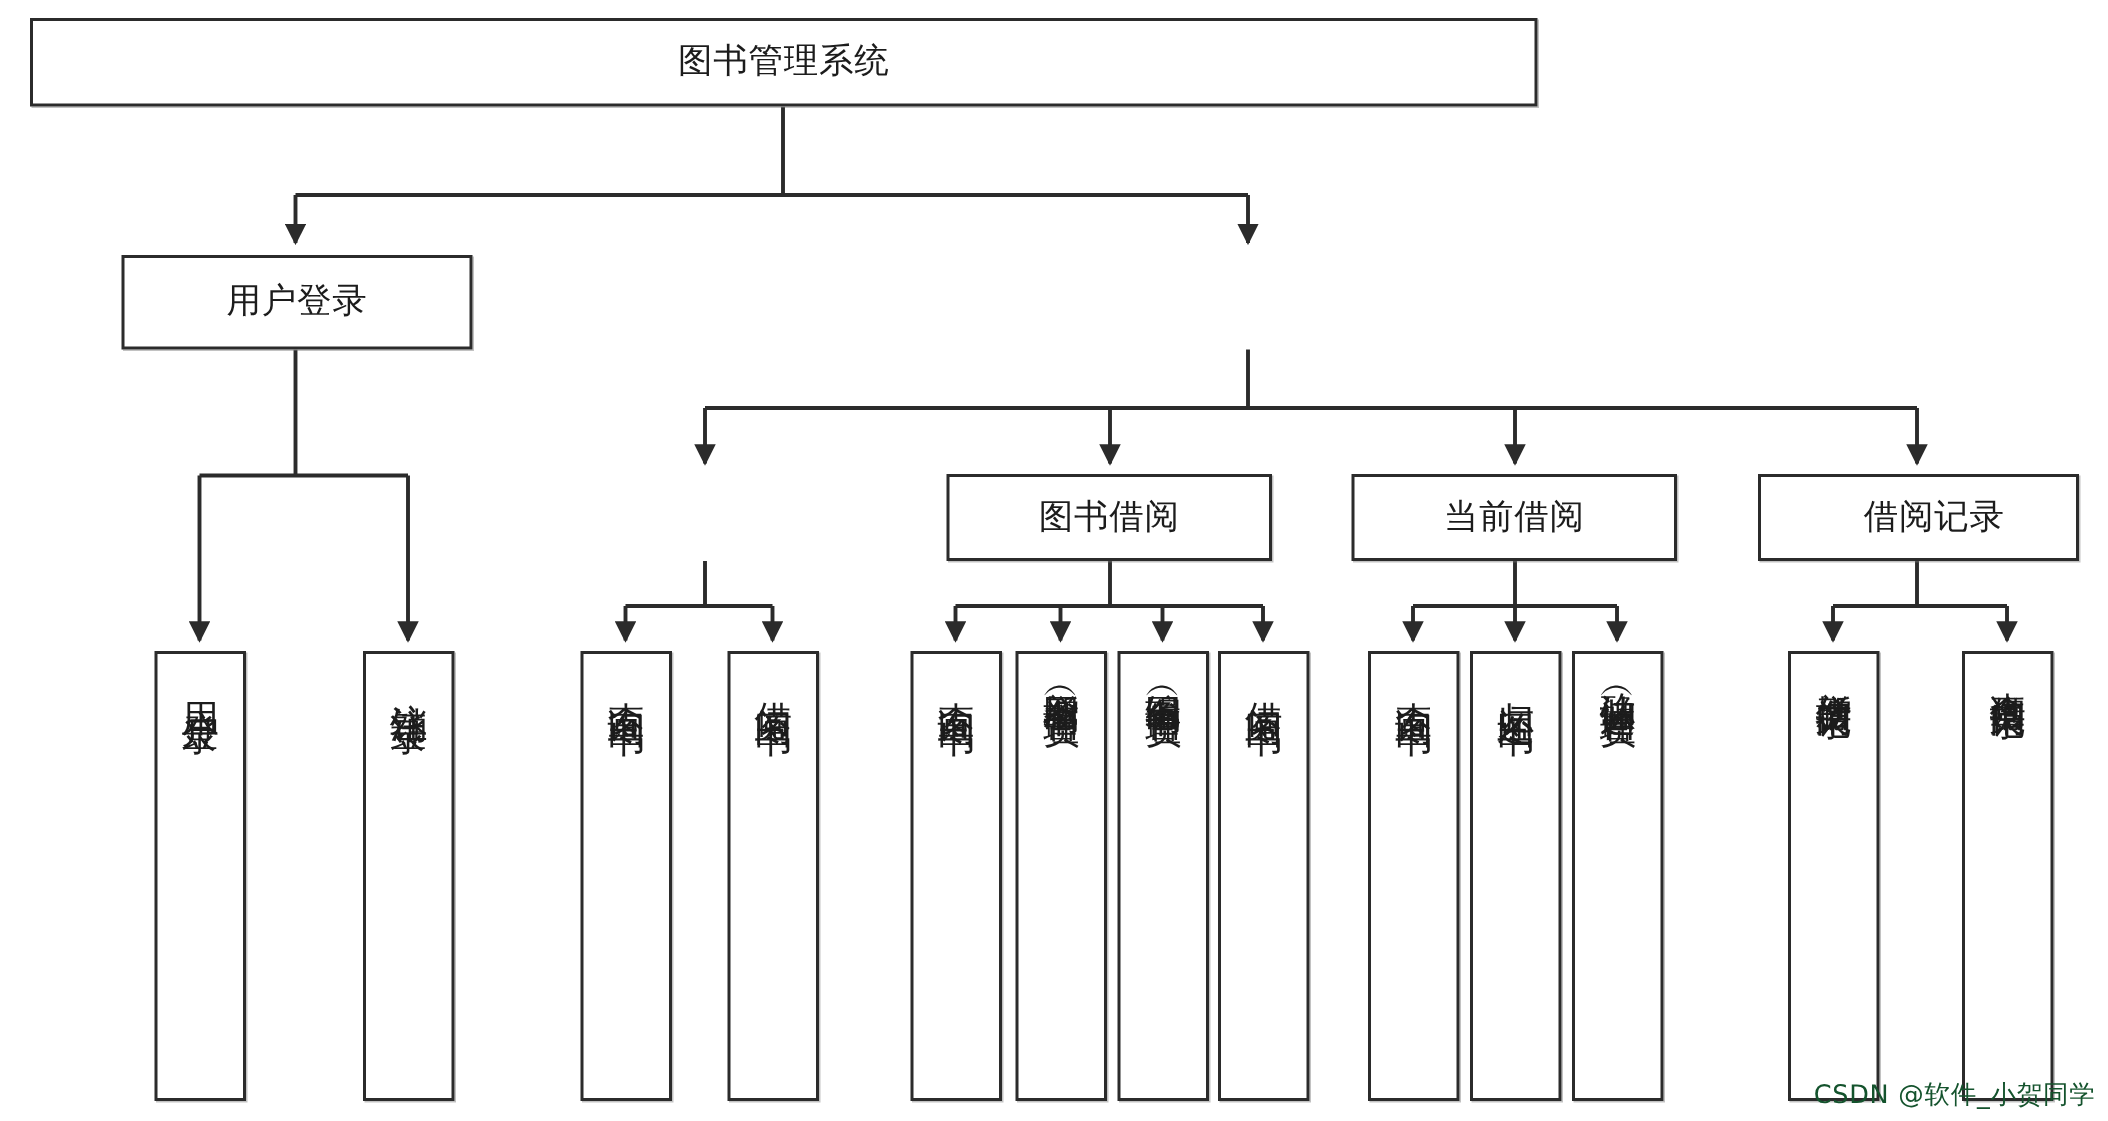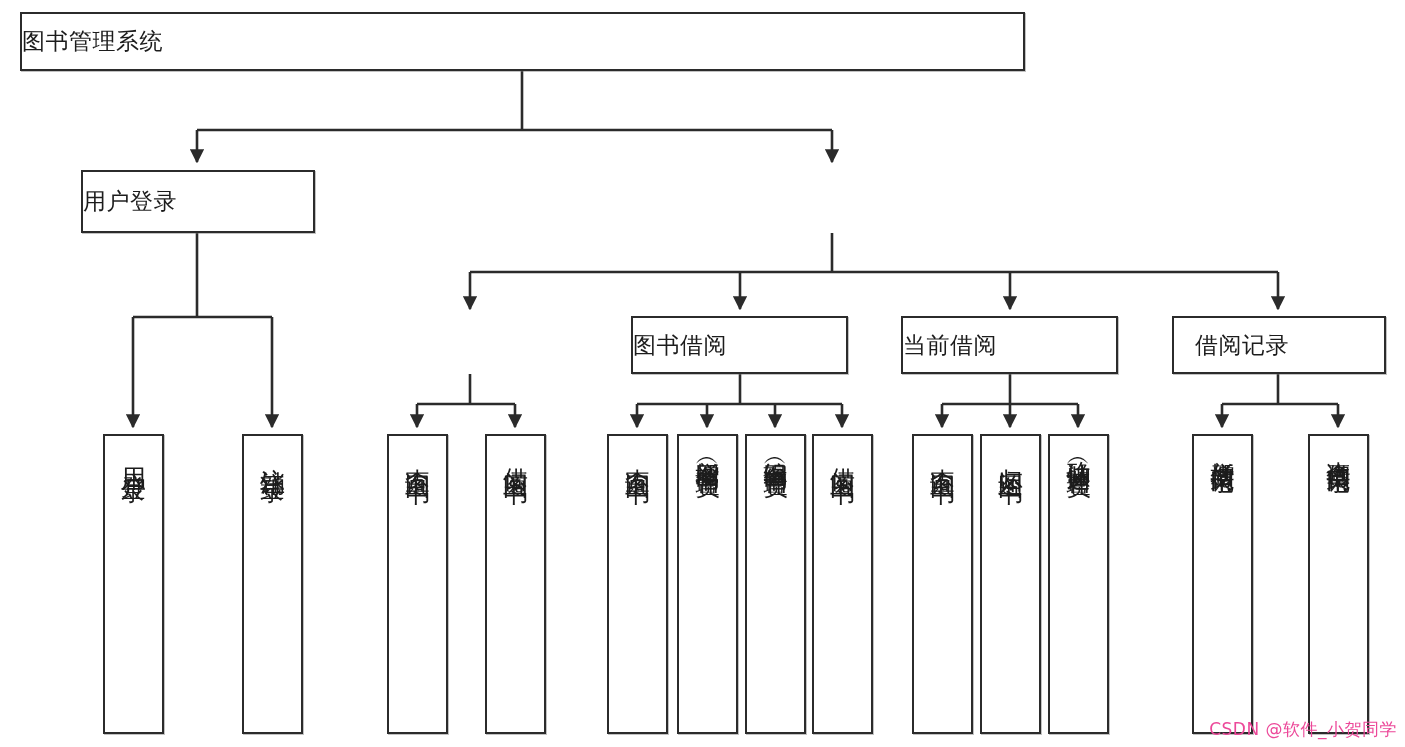--- a/index.html
+++ b/index.html
@@ -26,21 +26,21 @@
     height: 747px;
     pointer-events: none;
   }
   .node {
     position: absolute;
     box-sizing: border-box;
     background: #ffffff;
     border: 2px solid #2b2b2b;
     display: flex;
     align-items: center;
-    justify-content: flex-start;
+    justify-content: center;
     box-shadow: 1px 1px 0 rgba(120,120,120,0.45);
   }
   .node .node-label {
     color: #1c1c1c;
     line-height: 1.08;
     white-space: nowrap;
     text-align: center;
     letter-spacing: 0.5px;
   }
   
@@ -69,21 +69,21 @@
   }
   .node.vert.tall-text .node-label {
     font-size: 24px;
     letter-spacing: 2px;
   }
   #watermark {
     position: absolute;
     right: 8px;
     bottom: 6px;
     font-size: 17px;
-    color: #ec4899;
+    color: #14532d;
     letter-spacing: 0.5px;
     white-space: nowrap;
     font-family: "DejaVu Sans", "Liberation Sans", sans-serif;
   }
 </style>
 </head>
 <body>
 
 <div id="diagram-root">
 

